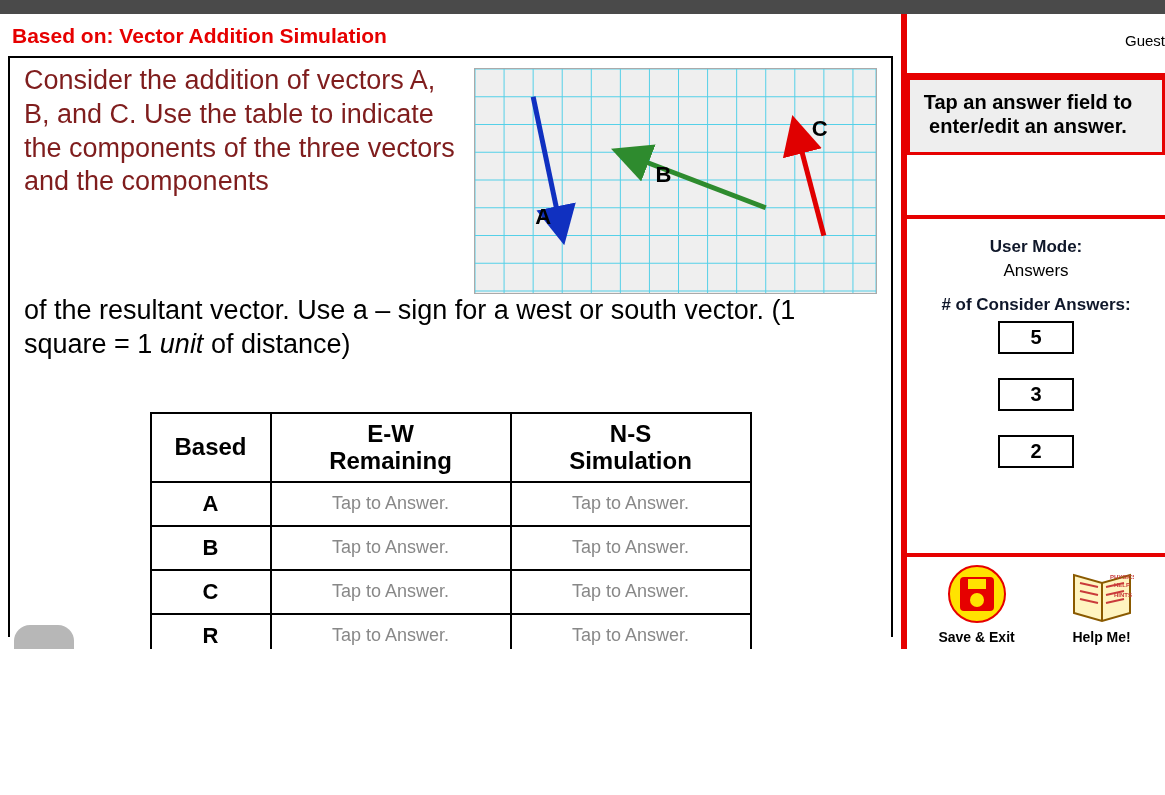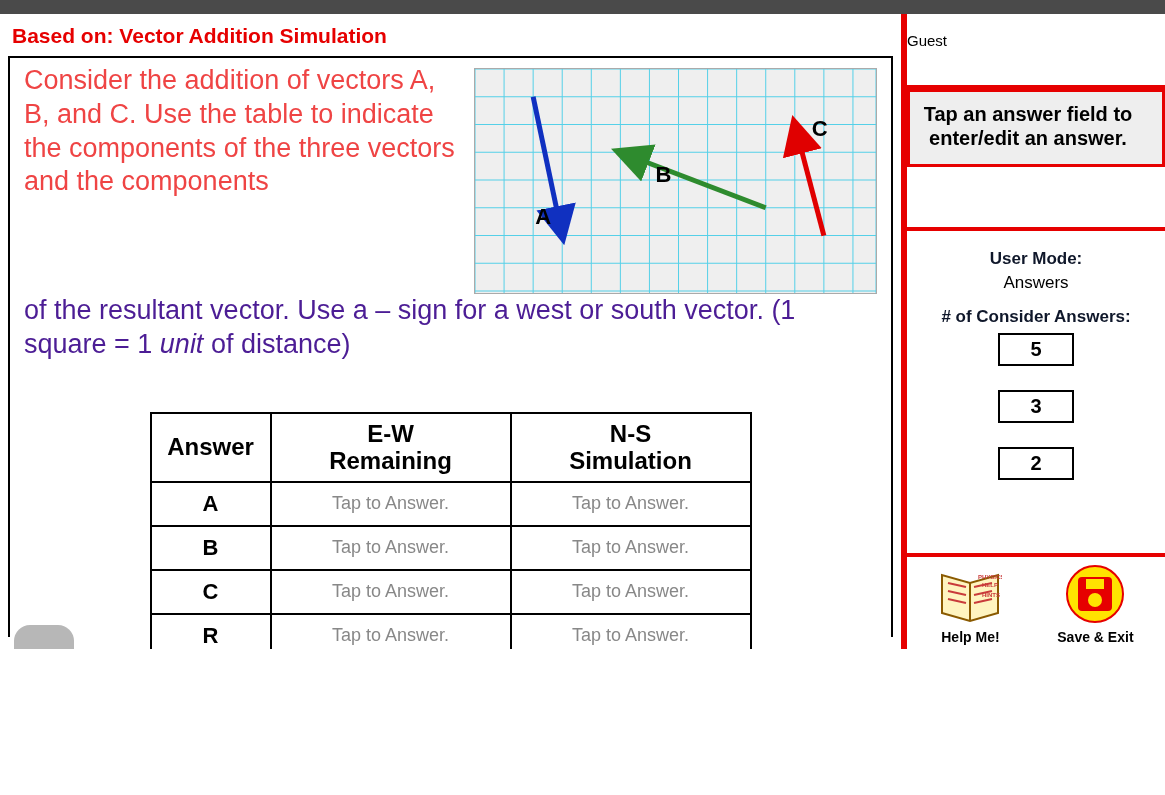--- a/index.html
+++ b/index.html
@@ -45,27 +45,27 @@
     position: relative;
   }
   .prompt-wrap {
     display: flex;
     align-items: flex-start;
     gap: 2px;
   }
   .prompt {
     font-size: 27px;
     line-height: 1.25;
-    color: #ef4444;
+    color: #7f1d1d;
     flex: 0 0 440px;
   }
   .prompt-cont {
     font-size: 27px;
     line-height: 1.25;
-    color: #4c1d95;
+    color: #000000;
     margin-top: 0px;
   }
   .unit-italic { font-style: italic; }
   .diagram {
     flex: 1;
     margin-top: 4px;
     margin-left: 8px;
     border: 1px solid #aaa;
     background: #eee;
   }
@@ -112,23 +112,23 @@
     width: 6px;
     background: #e60000;
   }
   .right-pane {
     width: 258px;
     display: flex;
     flex-direction: column;
     gap: 0;
   }
   .guest-row {
-    text-align: left;
+    text-align: right;
     font-size: 15px;
-    padding: 18px 0 36px 0;
+    padding: 18px 0 24px 0;
   }
   .hr-red { height: 4px; background: #e60000; }
   .tip-box {
     border: 3px solid #e60000;
     margin: 0;
     padding: 10px 24px 14px 8px;
     background: #eee;
     text-align: center;
     font-size: 20px;
     font-weight: bold;
@@ -275,21 +275,21 @@
           </svg>
         </div>
 
         <div class="prompt-cont">
           <span>of the resultant vector. Use a – sign for a west or south vector. (1 square = 1 </span><span class="unit-italic">unit</span><span> of distance)</span>
         </div>
 
         <table class="ans">
           <tbody>
               <tr>
-            <th rowspan="1">Answer</th>
+            <th rowspan="1">Based</th>
             <th><span style="white-space:pre-line">E-W
 Remaining</span></th>
             <th><span style="white-space:pre-line">N-S
 Simulation</span></th>
           </tr>
           <tr>
             <td class="vec-label">A</td>
             <td class="ans-cell">Tap to Answer.</td>
             <td class="ans-cell">Tap to Answer.</td>
           </tr>
@@ -332,41 +332,41 @@
         <div><span class="val-box">5</span></div>
 
         <div><span class="val-box">3</span></div>
 
         <div><span class="val-box">2</span></div>
       </div>
 
       <div style="flex:1"></div>
 
       <div class="btn-row">
+        <div class="btn-col">
+          <div class="save-icon">
+              <div class="floppy"></div>
+            </div>
+          <div class="btn-caption">Save &amp; Exit</div>
+        </div>
         <div class="btn-col">
           <svg class="help-icon" viewBox="0 0 64 58">
             <polygon points="4,48 32,56 60,48 60,10 32,18 4,10" fill="#fff4c0" stroke="#8a5a00" stroke-width="2"></polygon>
             <line x1="32" y1="18" x2="32" y2="56" stroke="#8a5a00" stroke-width="2"></line>
             <g stroke="#c93a3a" stroke-width="2">
               <line x1="10" y1="18" x2="28" y2="22"></line>
               <line x1="10" y1="26" x2="28" y2="30"></line>
               <line x1="10" y1="34" x2="28" y2="38"></line>
               <line x1="36" y1="22" x2="54" y2="18"></line>
               <line x1="36" y1="30" x2="54" y2="26"></line>
               <line x1="36" y1="38" x2="54" y2="34"></line>
             </g>
             <text x="40" y="14" font-size="6" fill="#c93a3a" font-weight="bold">PHYSICS</text>
             <text x="44" y="22" font-size="6" fill="#c93a3a" font-weight="bold">HELP</text>
             <text x="44" y="32" font-size="6" fill="#c93a3a" font-weight="bold">HINTS</text>
           </svg>
           <div class="btn-caption">Help Me!</div>
         </div>
-        <div class="btn-col">
-          <div class="save-icon">
-              <div class="floppy"></div>
-            </div>
-          <div class="btn-caption">Save &amp; Exit</div>
-        </div>
       </div>
     </div>
 
   </div>
 </div>
 
 </body></html>

